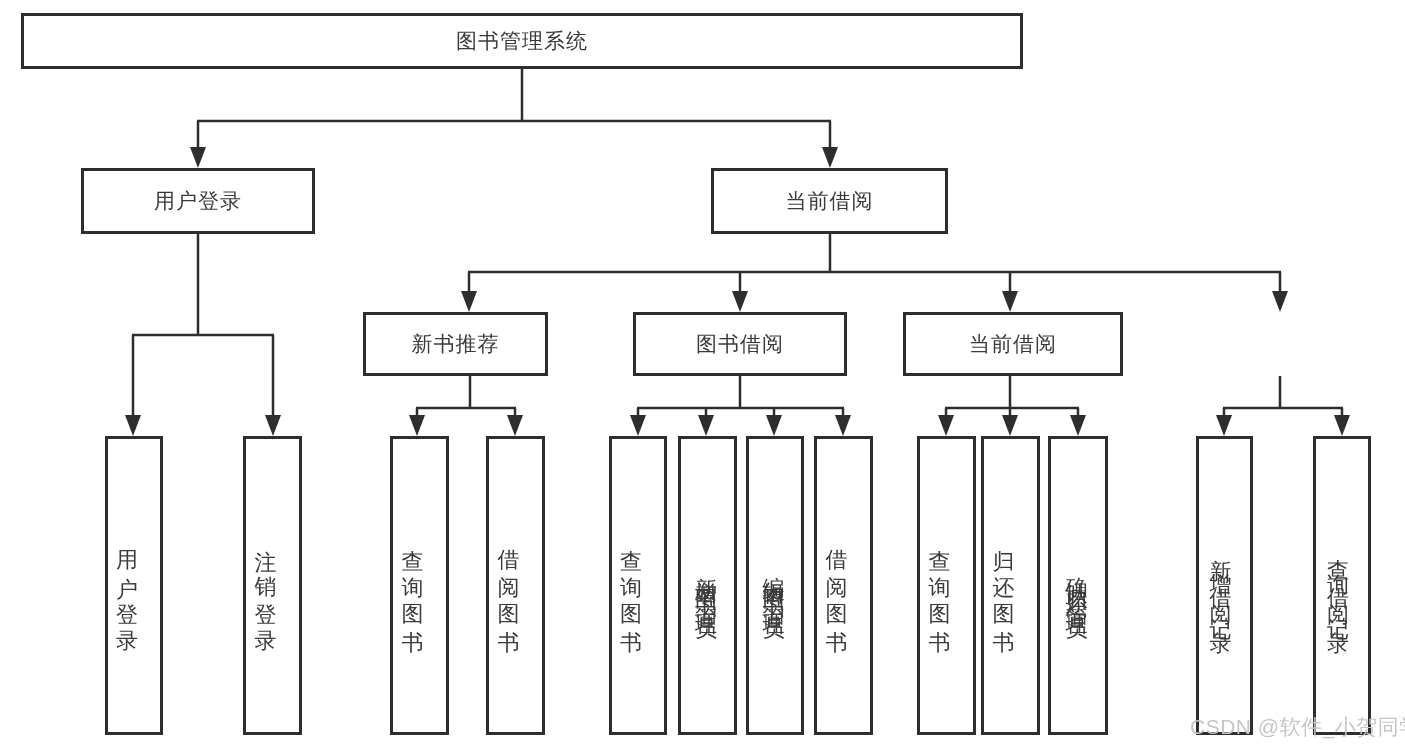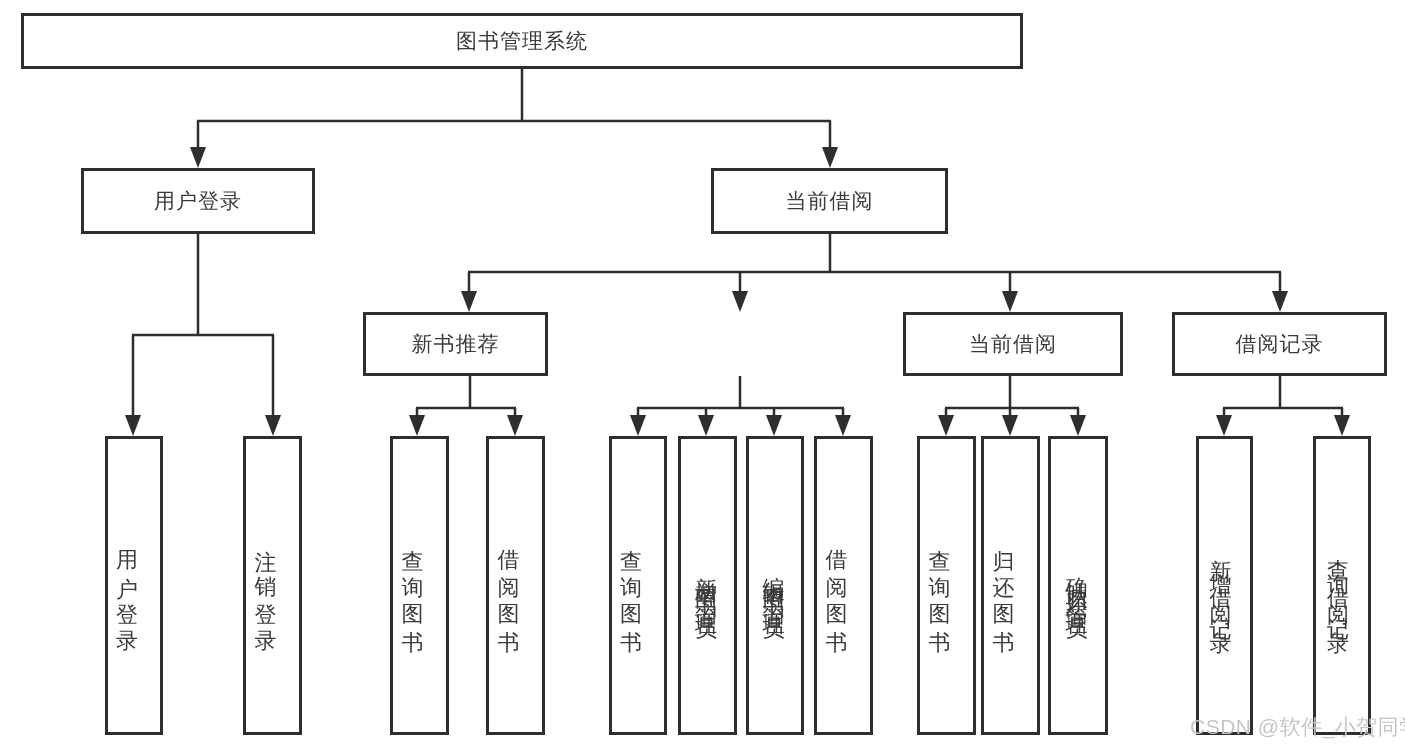--- a/index.html
+++ b/index.html
@@ -125,22 +125,22 @@
     <polygon class="ahead" points="1216,415 1232,415 1224,436"></polygon>
     <polygon class="ahead" points="1334,415 1350,415 1342,436"></polygon>
   </svg>
 
   <div class="box hbox n-root">图书管理系统</div>
 
   <div class="box hbox n-user-login">用户登录</div>
   <div class="box hbox n-book-mgmt">当前借阅</div>
 
   <div class="box hbox n-new-book">新书推荐</div>
+  <div class="box hbox n-book-borrow">图书借阅</div>
   <div class="box hbox n-current-borrow">当前借阅</div>
-  <div class="box hbox n-borrow-record">借阅记录</div>
 
   <div class="box vbox ls-loose l-user-login">用户登录</div>
   <div class="box vbox ls-loose l-logout">注销登录</div>
 
   <div class="box vbox ls-loose l-nb-query">查询图书</div>
   <div class="box vbox ls-loose l-nb-borrow">借阅图书</div>
 
   <div class="box vbox ls-loose l-bb-query">查询图书</div>
   <div class="box vbox ls-tight l-bb-add">新增图书（管理员）</div>
   <div class="box vbox ls-tight l-bb-edit">编辑图书（管理员）</div>

